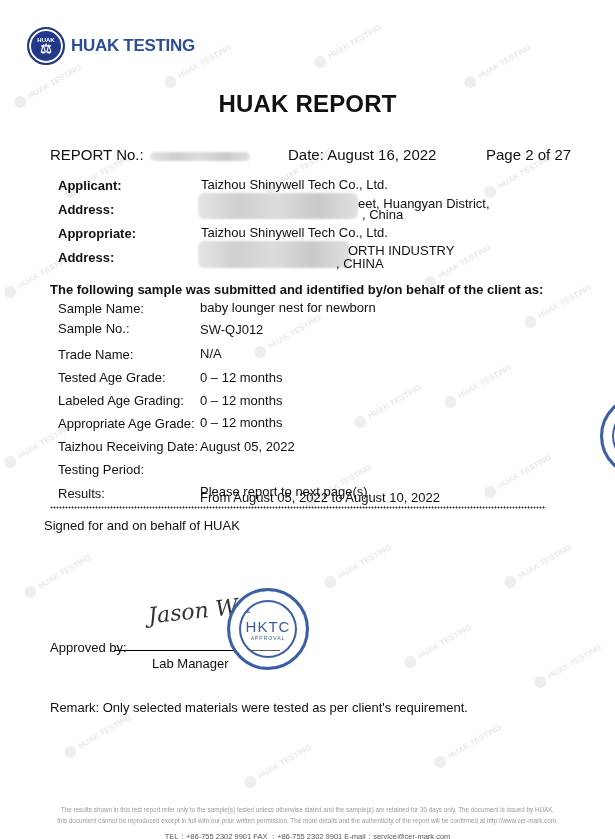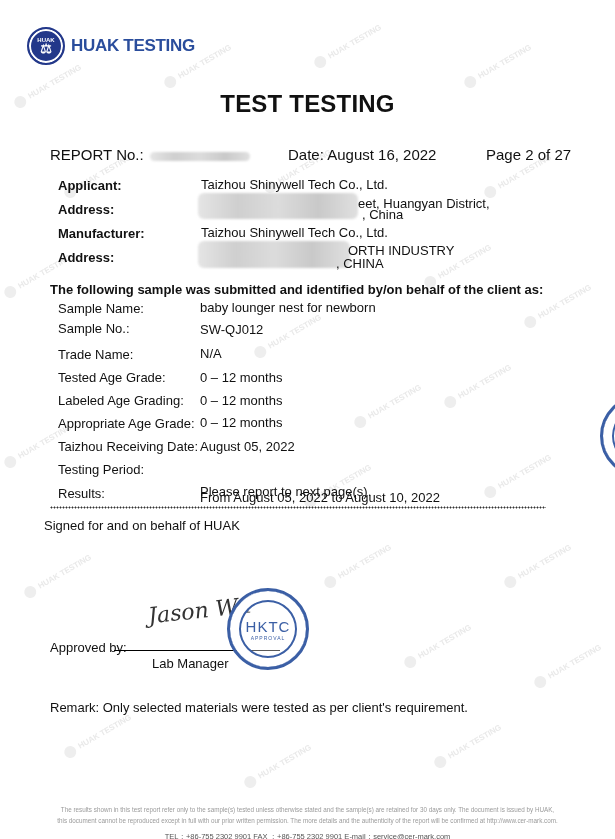--- a/index.html
+++ b/index.html
@@ -84,38 +84,38 @@
 </div>
 
 <div class="logo">
   <div class="logo-seal">
     <span>HUAK</span>
     <span class="scale">⚖</span>
   </div>
   <div class="logo-text">HUAK TESTING</div>
 </div>
 
-<div class="title">TEST TESTING</div>
+<div class="title">HUAK REPORT</div>
 
 <div class="hdr" style="left:50px">
   <span>REPORT No.:</span>
   <span class="blur" style="width:100px;height:9px;margin-left:2px"></span>
 </div>
 <div class="hdr" style="left:288px">Date: August 16, 2022</div>
 <div class="hdr" style="left:486px">Page  2 of 27</div>
 
 <div class="row lbl-b" style="left:58px;top:178px">Applicant:</div>
 <div class="row val-b" style="left:201px;top:177px">Taizhou Shinywell Tech Co., Ltd.</div>
 
 <div class="row lbl-b" style="left:58px;top:202px">Address:</div>
 <div class="blur" style="position:absolute;left:198px;top:193px;width:160px;height:26px"></div>
 <div class="row val-b" style="left:358px;top:196px">eet, Huangyan District,</div>
 <div class="row val-b" style="left:362px;top:207px">, China</div>
 
-<div class="row lbl-b" style="left:58px;top:226px">Manufacturer:</div>
+<div class="row lbl-b" style="left:58px;top:226px">Appropriate:</div>
 <div class="row val-b" style="left:201px;top:225px">Taizhou Shinywell Tech Co., Ltd.</div>
 
 <div class="row lbl-b" style="left:58px;top:250px">Address:</div>
 <div class="blur" style="position:absolute;left:198px;top:241px;width:152px;height:27px"></div>
 <div class="row val-b" style="left:348px;top:243px">ORTH INDUSTRY</div>
 <div class="row val-b" style="left:336px;top:256px">, CHINA</div>
 
 <div class="row lbl-b" style="left:50px;top:282px">The following sample was submitted and identified by/on behalf of the client as:</div>
 
 <div>

